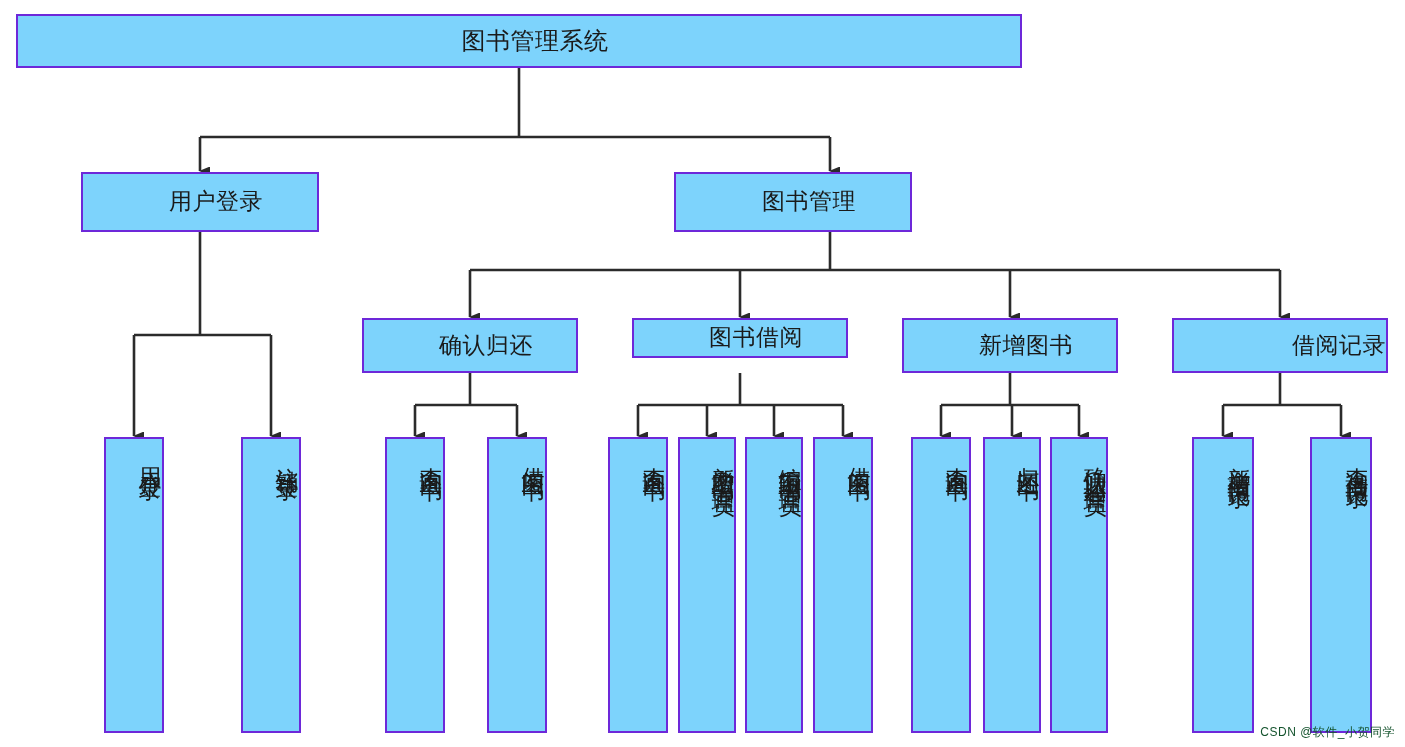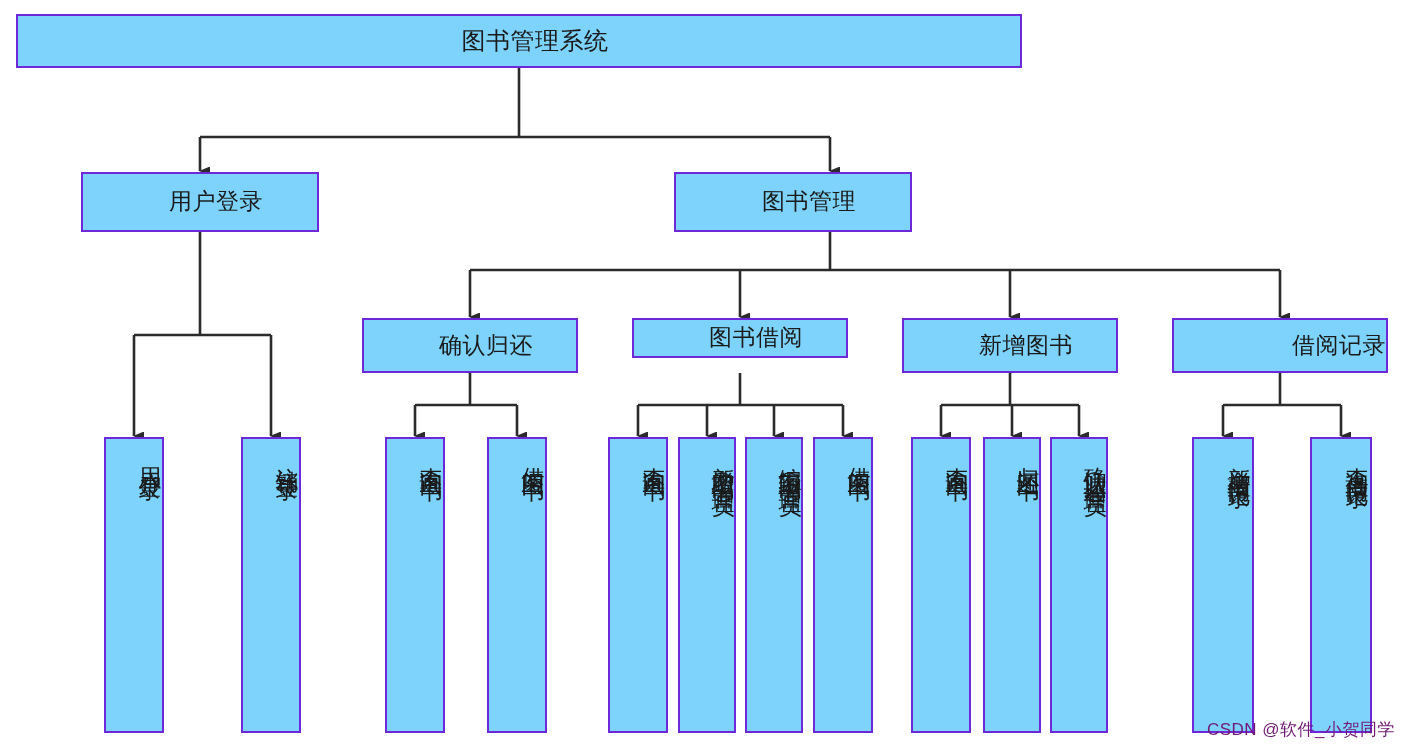--- a/index.html
+++ b/index.html
@@ -64,22 +64,22 @@
     text-orientation: upright;
     font-size: 23px;
     letter-spacing: 4px;
     line-height: 1;
     white-space: nowrap;
   }
   .watermark {
     position: absolute;
     right: 10px;
     bottom: 6px;
-    font-size: 17px;
-    color: #701a75;
+    font-size: 12px;
+    color: #14532d;
     white-space: nowrap;
     z-index: 5;
     letter-spacing: 0.5px;
     margin-top: 20px;
   }
 </style>
 </head>
 <body>
 
 <div id="diagram-root">

